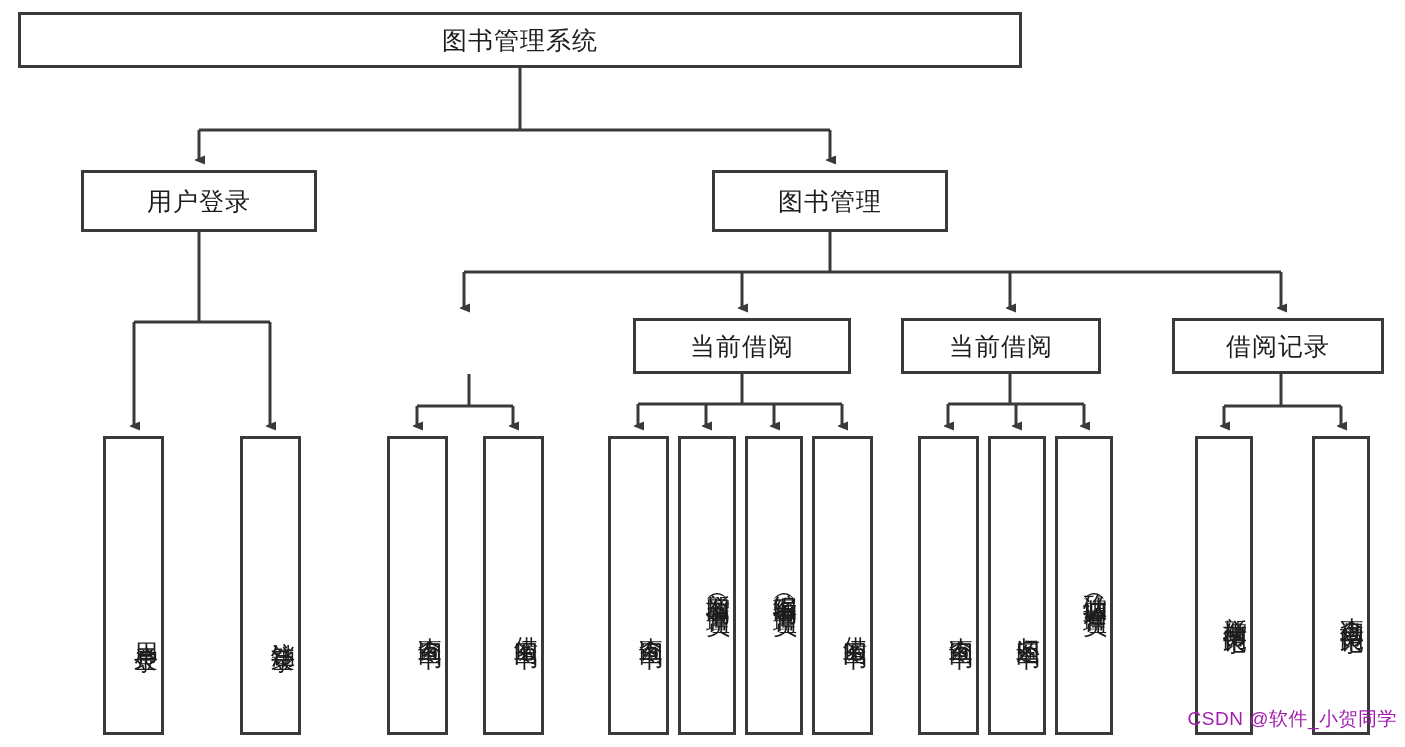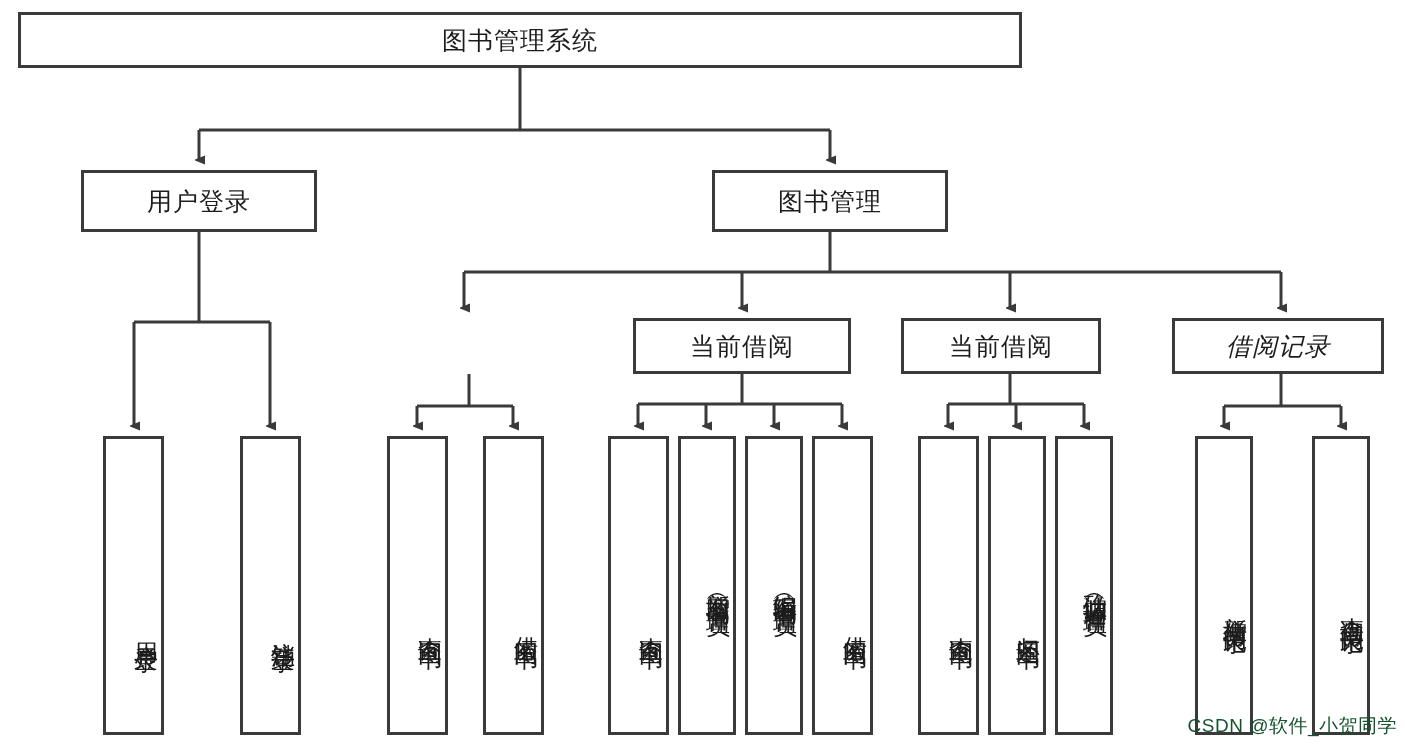--- a/index.html
+++ b/index.html
@@ -58,23 +58,23 @@
     writing-mode: vertical-rl;
     text-orientation: upright;
     display: block;
   }
   .root {
     border-width: 3px;
   }
   #watermark {
     position: absolute;
     right: 8px;
-    bottom: 8px;
+    bottom: 15px;
     font-size: 19px;
-    color: #14532d;
+    color: #a21caf;
     letter-spacing: 0.5px;
     white-space: nowrap;
   }
 </style>
 </head>
 <body>
 
 <div id="canvas">
 
   <svg id="wires" viewBox="0 0 1405 747" xmlns="http://www.w3.org/2000/svg">
@@ -139,21 +139,21 @@
   <div class="node h" style="left:712px; top:170px; width:236px; height:62px;">
     <span>图书管理</span>
   </div>
 
   <div class="node h" style="left:633px; top:318px; width:218px; height:56px;">
     <span>当前借阅</span>
   </div>
   <div class="node h" style="left:901px; top:318px; width:200px; height:56px;">
     <span>当前借阅</span>
   </div>
-  <div class="node h" style="left:1172px; top:318px; width:212px; height:56px;font-style:italic;">
+  <div class="node h" style="left:1172px; top:318px; width:212px; height:56px;">
     <span>借阅记录</span>
   </div>
 
   <div class="node v" style="left:103px; top:436px; width:61px; height:299px; padding-top:86px;">
     <span class="vtext">用户登录</span>
   </div>
   <div class="node v" style="left:240px; top:436px; width:61px; height:299px; padding-top:86px;">
     <span class="vtext">注销登录</span>
   </div>
 

